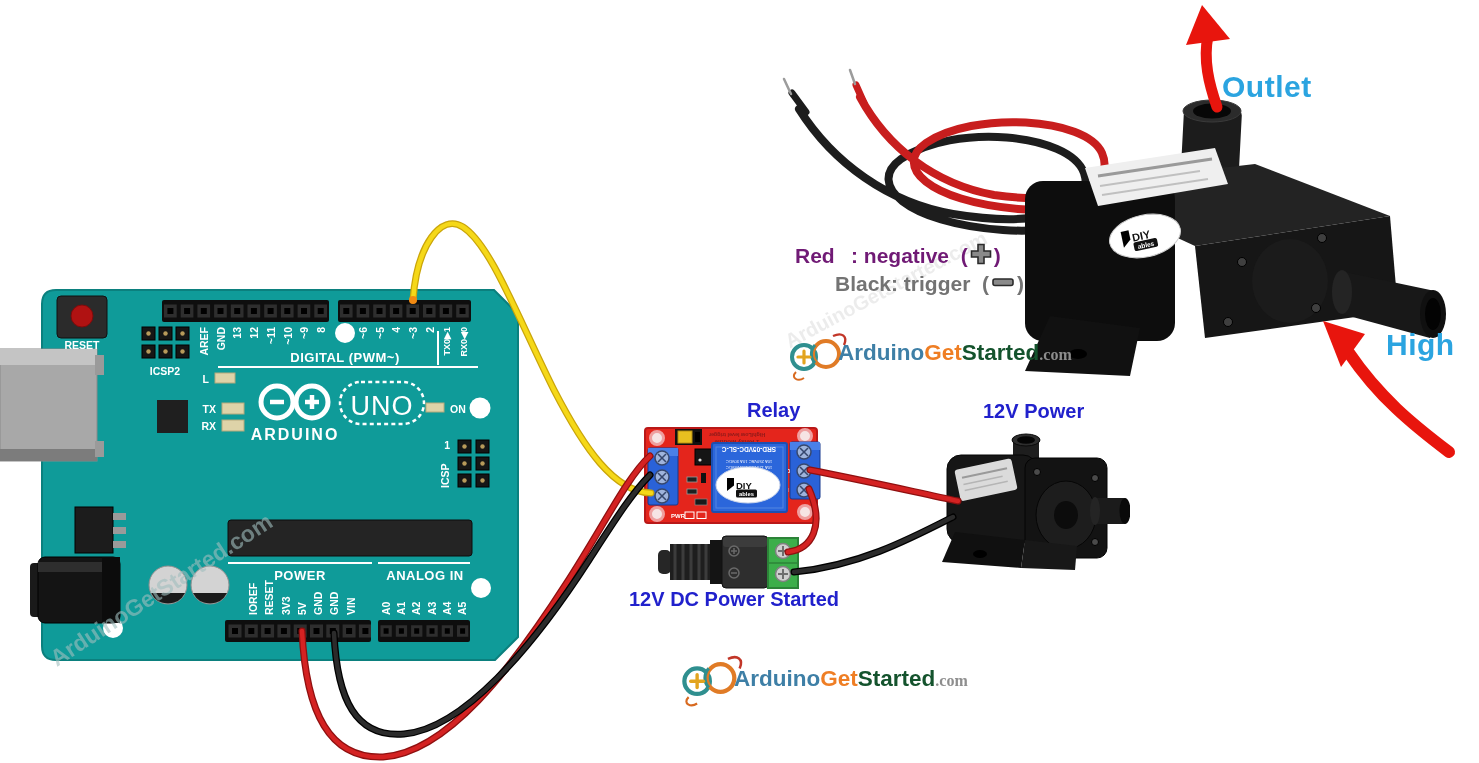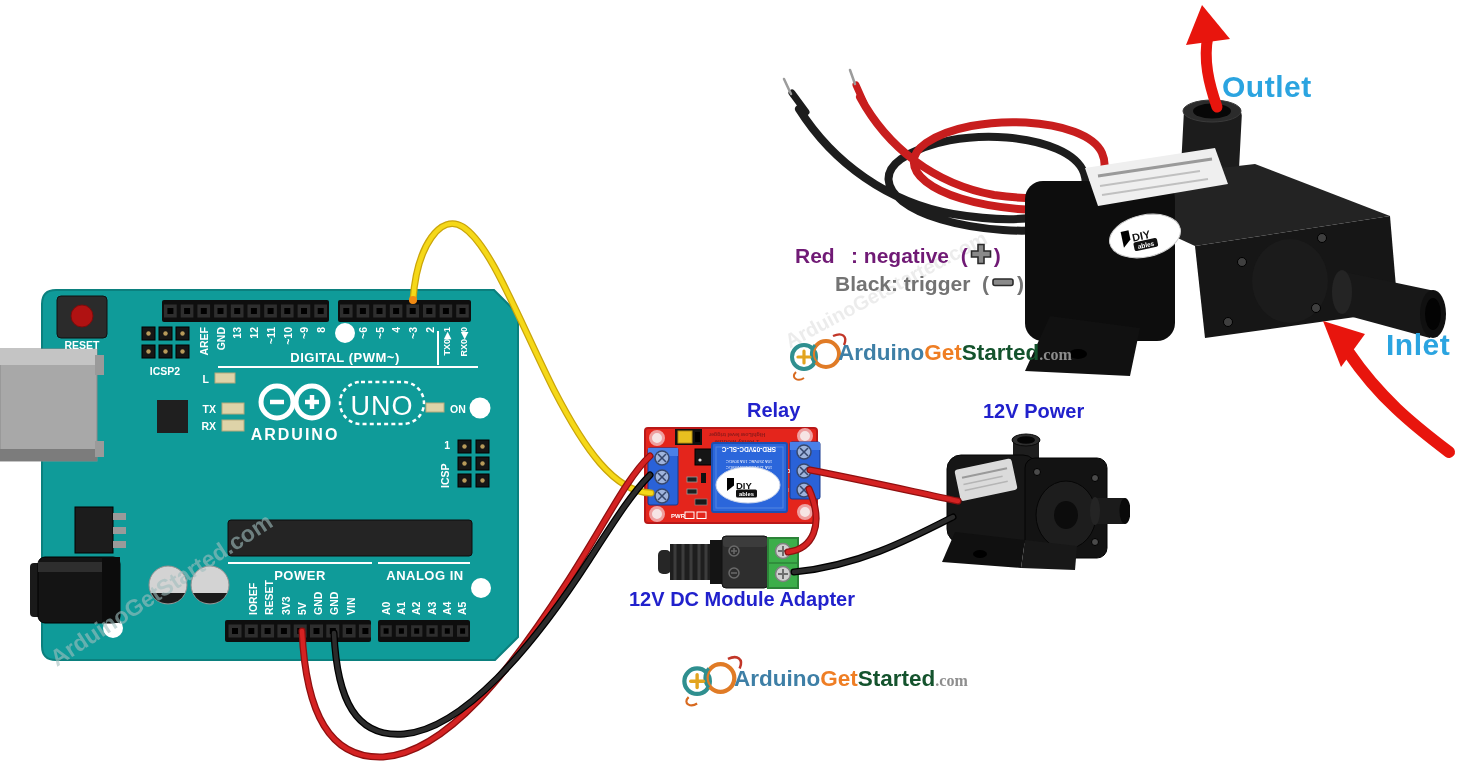--- a/index.html
+++ b/index.html
@@ -437,24 +437,24 @@
       <path d="M 1217,107 C 1209,84 1203,60 1208,36" stroke="#e8150d" stroke-width="11" fill="none" stroke-linecap="round"></path>
       <polygon points="1186,45 1230,39 1202,5" fill="#e8150d"></polygon>
     </g>
     <g>
       <path d="M 1449,452 C 1412,424 1379,397 1349,353" stroke="#e8150d" stroke-width="12" fill="none" stroke-linecap="round"></path>
       <polygon points="1323,321 1365,334 1341,367" fill="#e8150d"></polygon>
     </g>
   </svg>
 
   <div class="abs flow-label" style="left:1222px;top:46px;margin-top:24px;">Outlet</div>
-  <div class="abs flow-label" style="left:1386px;top:328px;">Inlet</div>
+  <div class="abs flow-label" style="left:1386px;top:328px;">High</div>
   <div class="abs blue-label" style="left:699px;top:399px;margin-left:48px;">Relay</div>
   <div class="abs blue-label" style="left:983px;top:400px;">12V Power</div>
-  <div class="abs blue-label" style="left:629px;top:588px;">12V DC Module Adapter</div>
+  <div class="abs blue-label" style="left:629px;top:588px;">12V DC Power Started</div>
 
   <div class="abs" style="left:795px;top:242px;">
     <div class="legend-row" style="color:#701a75;">
       <span class="legend-name">Red</span>
       <span>:</span>&nbsp;
       <span>negative</span>&nbsp;&nbsp;
       <span>(</span>
       <span class="sym">
         <svg width="22" height="22" viewBox="0 0 22 22">
             <path d="M8,1.5 h6 v6.5 h6.5 v6 h-6.5 v6.5 h-6 v-6.5 h-6.5 v-6 h6.5 z" fill="#8a8a8a" stroke="#2b2b2b" stroke-width="1.6"></path>

